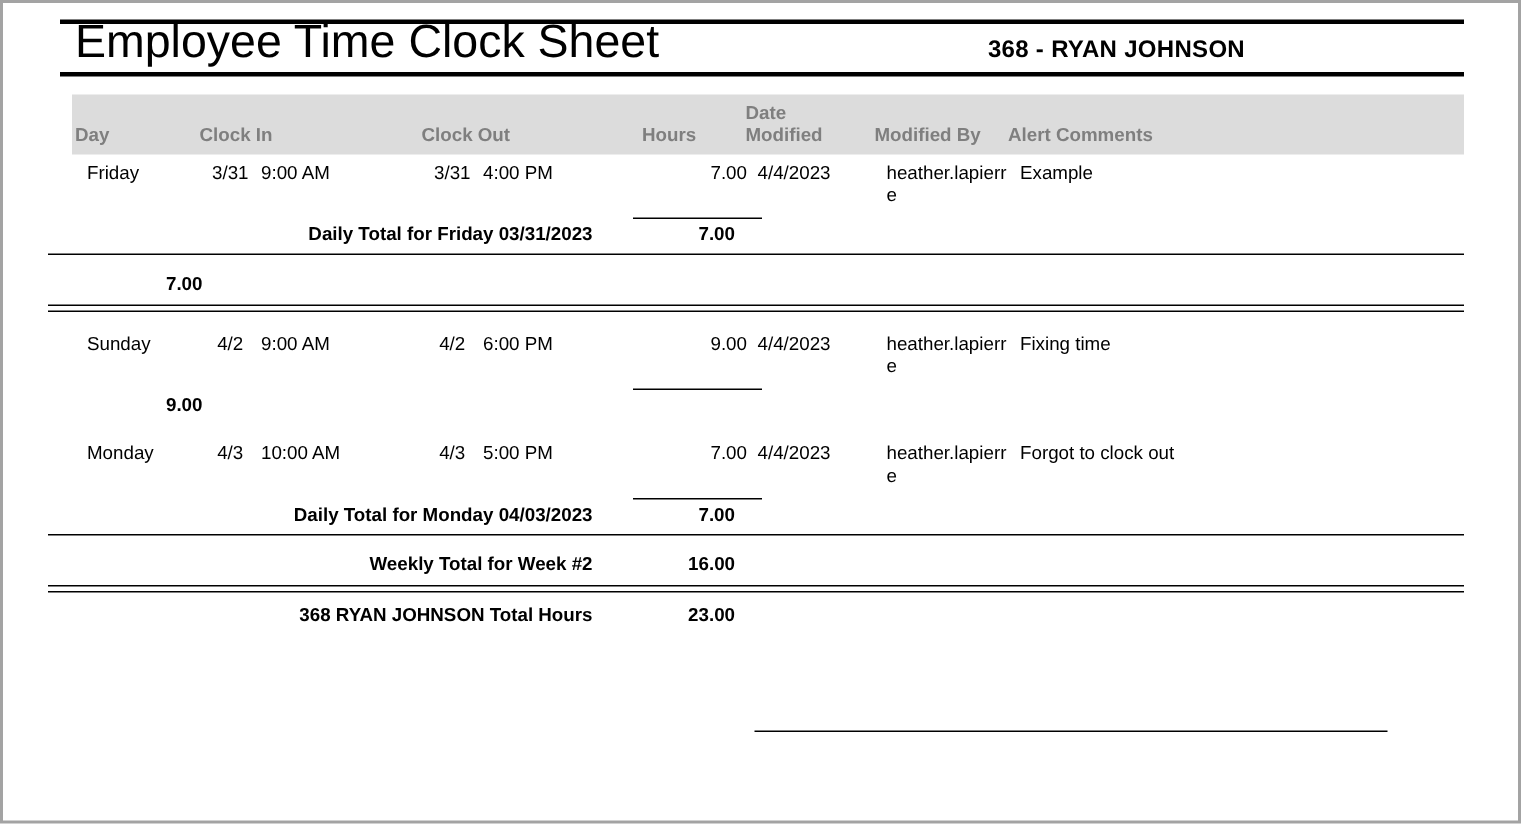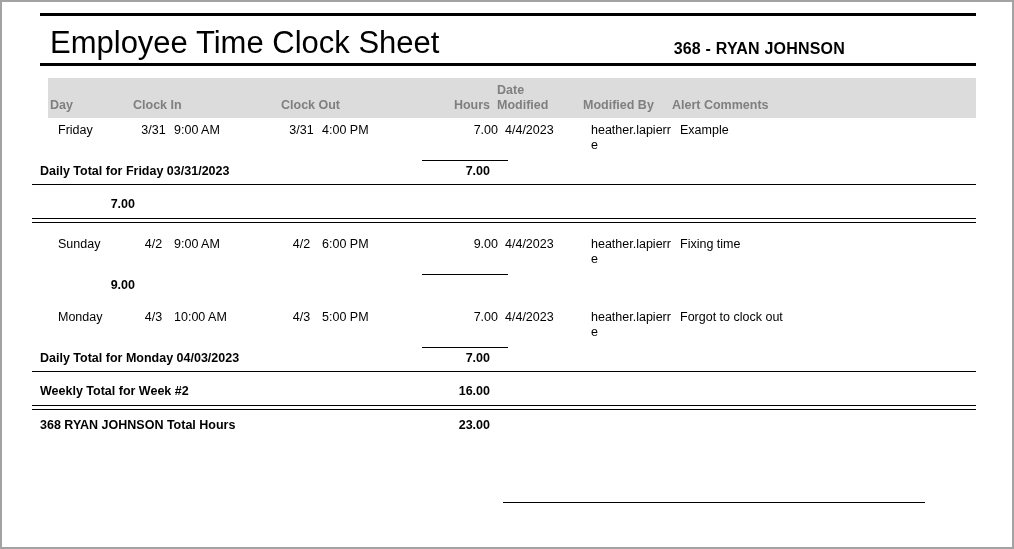--- a/index.html
+++ b/index.html
@@ -12,48 +12,48 @@
     color:#000;
     overflow:hidden;
   }
   .report { margin-left:38px; width:936px; position:relative; font-size:12.5px; line-height:15px; }
 
   .rule-thick { height:3px; background:#000; }
   .rule-thick.top { margin-top:11px; }
   .rule-thin { border-top:1px solid #000; margin-left:-8px; width:944px; height:0; }
   .rule-double { border-top:1px solid #000; border-bottom:1px solid #000; height:5px; margin-left:-8px; width:944px; }
 
-  .title-row { position:relative; height:47px;text-decoration:underline; }
+  .title-row { position:relative; height:32px;text-decoration:underline; }
   .title { position:absolute; left:10px; bottom:3px; font-size:31px; line-height:34px; }
-  .employee { position:absolute; right:131px; bottom:7px; font-size:16px; font-weight:bold; letter-spacing:.2px; }
+  .employee { position:absolute; right:146px; bottom:7px; font-size:16px; font-weight:bold; letter-spacing:.2px; }
 
   .cols { display:grid; grid-template-columns:83px 148px 147px 62px 93px 89px 1fr; padding-left:2px; }
 
   .head-band {
     margin:12px 0 0 8px; width:928px; height:40px;
     background:#dcdcdc; color:#7f7f7f; font-weight:bold;
     align-items:end; padding-bottom:5px;
   }
-  .head-band .c-hours { text-align:right; }
+  .head-band .c-hours { text-align:left; }
   .head-band .c-datemod { padding-left:7px; }
   .head-band .c-datemod span { display:inline-block; width:62px; }
 
   .entry { margin-left:16px; width:928px; padding-top:5px; min-height:42px; }
   .c-io { display:flex; }
   .c-io .io-date { display:inline-block; width:25px; text-align:center; }
   .c-io .io-time { margin-left:8px; }
   .c-hours { text-align:right; }
   .c-datemod { padding-left:7px; }
   .c-modby span { display:block; width:86px; word-break:break-all; }
 
   .subline { margin-left:382px; width:86px; border-top:1px solid #000; height:0; }
   .total-row { display:flex; font-weight:bold; padding:3px 0 5px; }
   .total-row.weekly { padding-top:12px; padding-bottom:6px; }
   .total-row.grand { padding-top:8px; padding-bottom:5px; }
-  .total-label { width:355px; }
+  .total-label { width:355px; text-align:right; }
   .total-value { width:95px; text-align:right; }
 
   .sunday-block { margin-top:9px; }
   .monday-block { margin-top:7px; }
 
   .signature { margin-top:64px; }
   .sig-line { margin-left:463px; width:422px; border-top:1px solid #000; height:0; }
   .sig-label { margin:2px 0 0 470px; font-size:13px; }
 </style>
 </head>

